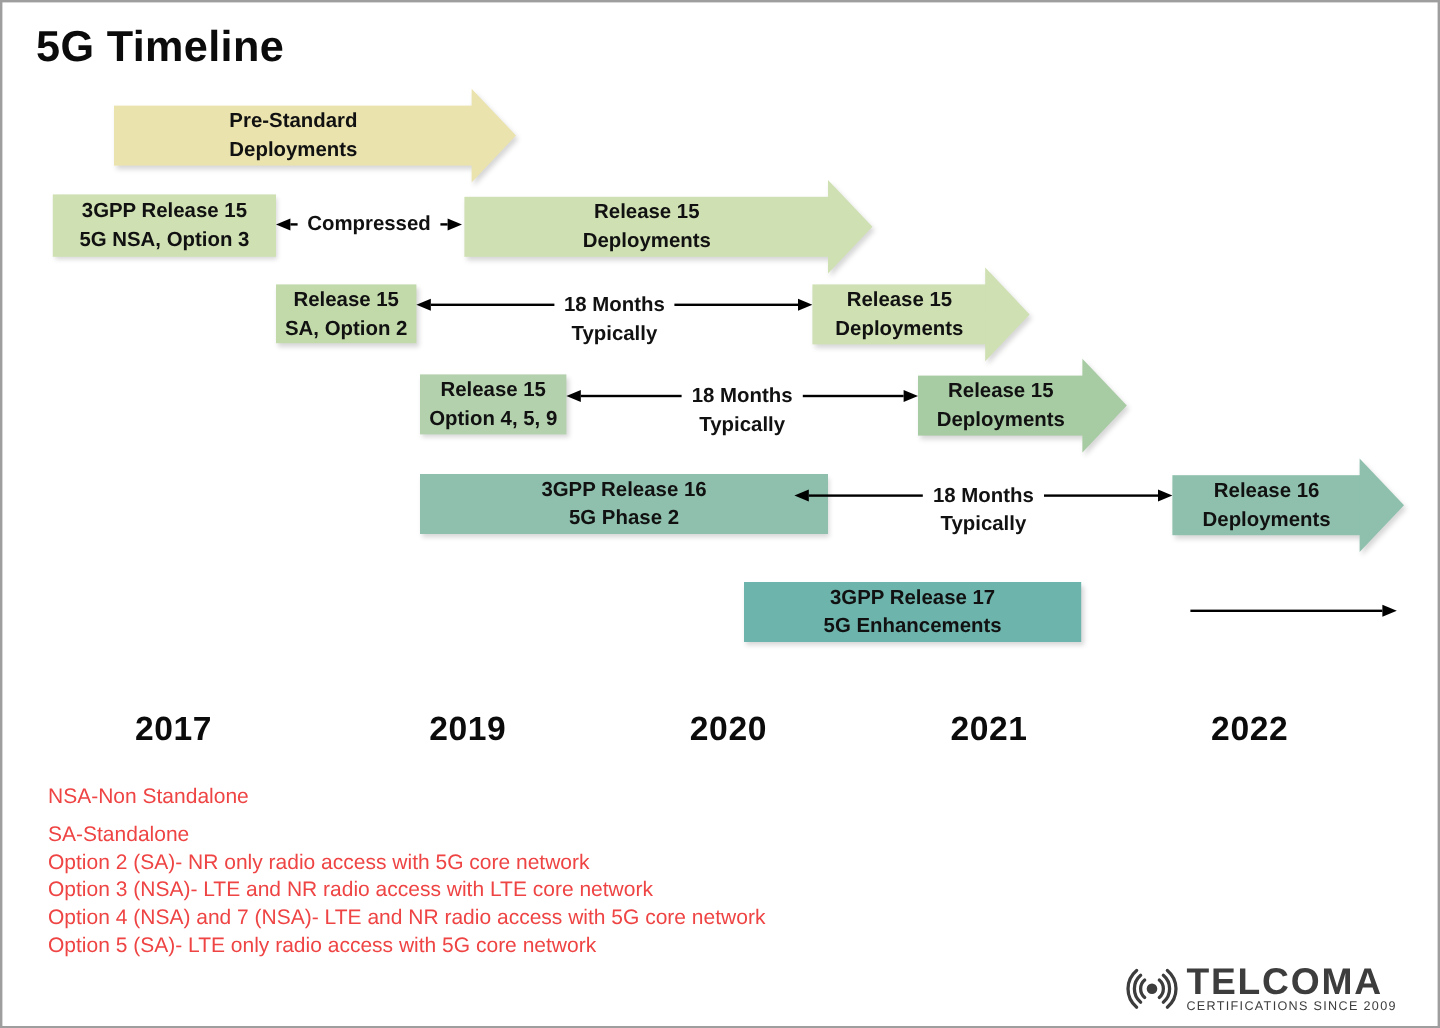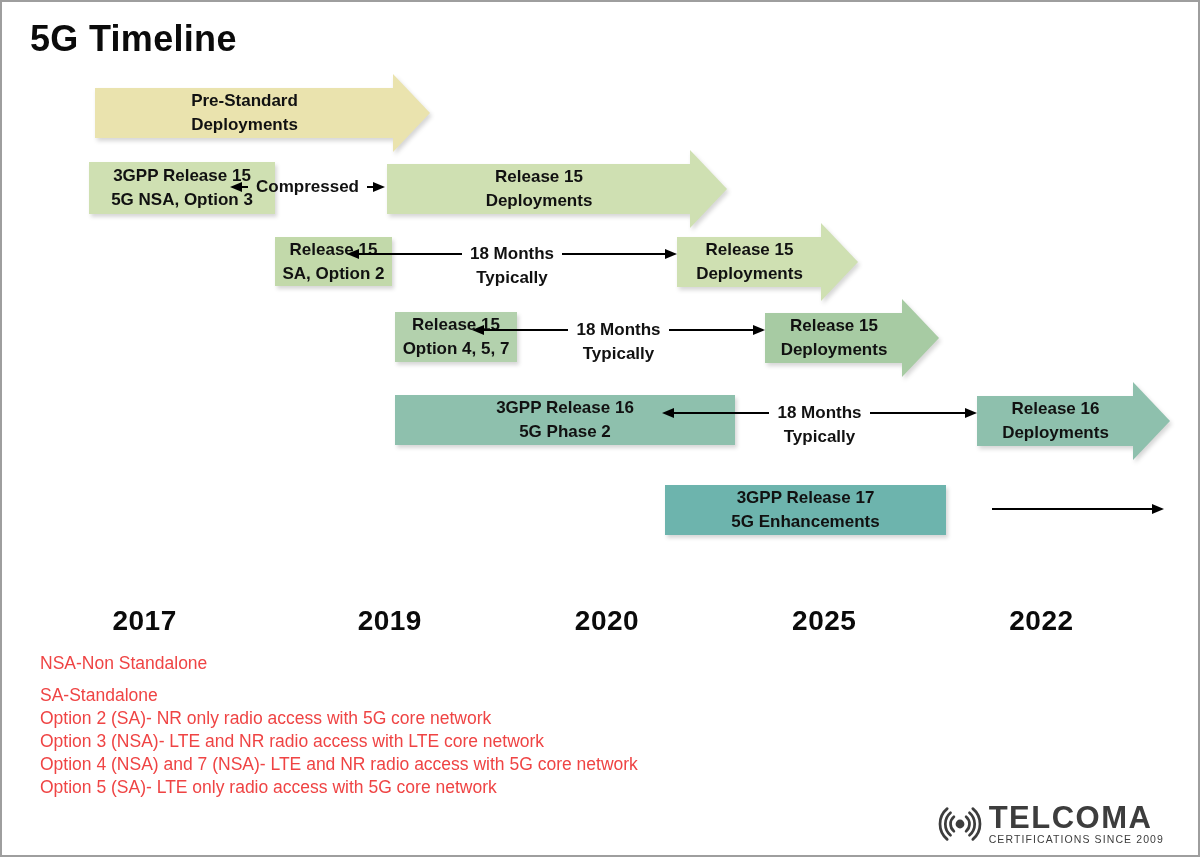--- a/index.html
+++ b/index.html
@@ -10,21 +10,21 @@
   }
   .title {
     position:absolute; left:28px; top:16px;
     font-size:36px; font-weight:700; letter-spacing:0.3px; color:#0b0b0b;
   }
   
   .box {
     position:absolute; display:flex; flex-direction:column;
     align-items:center; justify-content:center;
     background:var(--c); box-shadow:2px 3px 4px rgba(0,0,0,0.16);
-    font-size:17px; font-weight:700; line-height:24px; text-align:center;margin-left:45px;
+    font-size:17px; font-weight:700; line-height:24px; text-align:center;
   }
   
   .fat-arrow { position:absolute; height:78px; filter:drop-shadow(2px 3px 2px rgba(0,0,0,0.16)); }
   .fat-arrow .fa-body {
     position:absolute; left:0; right:36px; top:14px; bottom:14px;
     background:var(--c); display:flex; flex-direction:column;
     align-items:center; justify-content:center;
     font-size:17px; font-weight:700; line-height:24px; text-align:center;
   }
   .fat-arrow .fa-head {
@@ -38,21 +38,21 @@
     font-size:17px; font-weight:700; line-height:24px; text-align:center;
     padding:0 8px; white-space:nowrap;
   }
   .harrow { flex:1; display:flex; align-items:center; height:24px; min-width:18px; }
   .hline { flex:1; height:2px; background:#000; }
   .th-left  { width:0; height:0; border-top:5px solid transparent; border-bottom:5px solid transparent; border-right:12px solid #000; }
   .th-right { width:0; height:0; border-top:5px solid transparent; border-bottom:5px solid transparent; border-left:12px solid #000; }
   
   .axis {
     position:absolute; left:30px; right:44px; top:577px; height:58px;
-    display:flex; align-items:flex-end;gap:20px;
+    display:flex; align-items:center;gap:20px;
   }
   .tick { width:8px; background:#000; }
   .year {
     flex:1; display:flex; align-items:center; justify-content:center;
     font-size:28px; font-weight:700; letter-spacing:0.5px; color:#0b0b0b;
   }
   
   .legend { position:absolute; left:38px; top:650px; font-size:17.5px; line-height:23px; color:#ef4444; }
   .legend .lg-first { margin-bottom:9px; }
   
@@ -126,21 +126,21 @@
   <div class="fat-arrow" style="left: 675px; top: 221px; width: 181px; --c: #cfe0b2;">
     <div class="fa-body">
       <div>Release 15</div>
       <div>Deployments</div>
     </div>
     <div class="fa-head"></div>
   </div>
 
   <div class="box" style="left: 348px; top: 310px; width: 122px; height: 50px; --c: #b3d1ad;">
     <div>Release 15</div>
-    <div>Option 4, 5, 7</div>
+    <div>Option 4, 5, 9</div>
   </div>
 
   <div class="connector" style="left:470px; top:316px; width:293px;">
     <div class="harrow">
         <div class="th-left"></div>
         <div class="hline"></div>
       </div>
     <div class="conn-label">
       <div>18 Months</div>
       <div>Typically</div>
@@ -201,21 +201,21 @@
 
   <div class="axis">
     <div class="tick"></div>
     <div class="year">2017</div>
     <div class="tick"></div>
     <div class="tick"></div>
     <div class="year">2019</div>
     <div class="tick"></div>
     <div class="year">2020</div>
     <div class="tick"></div>
-    <div class="year">2025</div>
+    <div class="year">2021</div>
     <div class="tick"></div>
     <div class="year">2022</div>
     <div class="tick"></div>
   </div>
 
   <div class="legend">
     <div class="lg-first">NSA-Non Standalone</div>
     <div>SA-Standalone</div>
     <div>Option 2 (SA)- NR only radio access with 5G core network</div>
     <div>Option 3 (NSA)- LTE and NR radio access with LTE core network</div>

